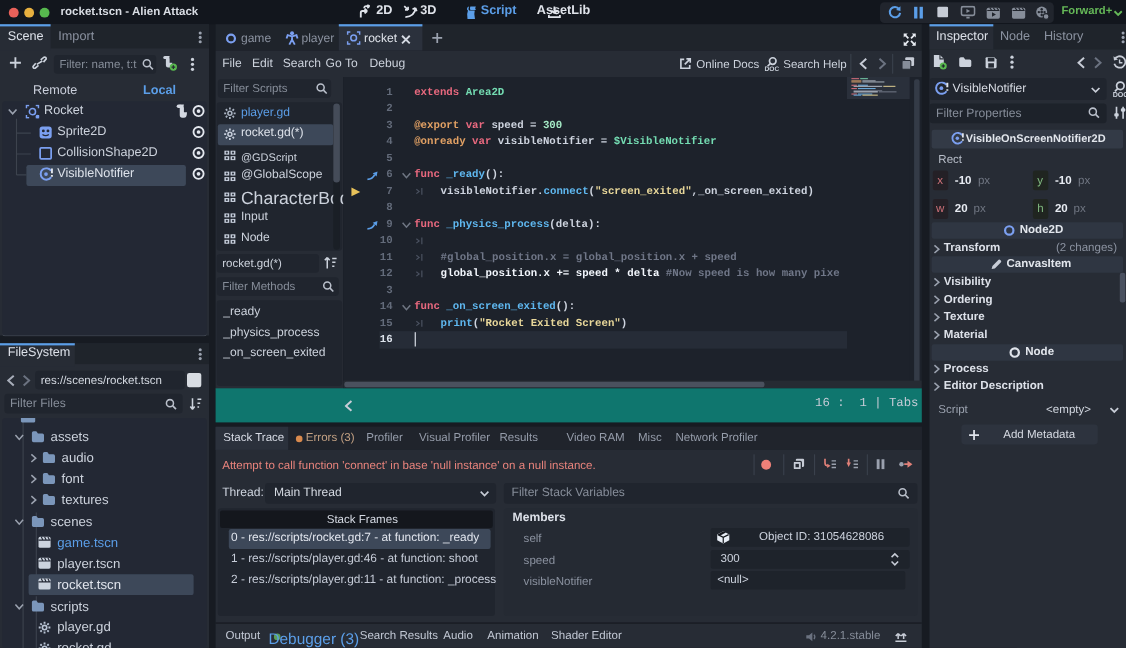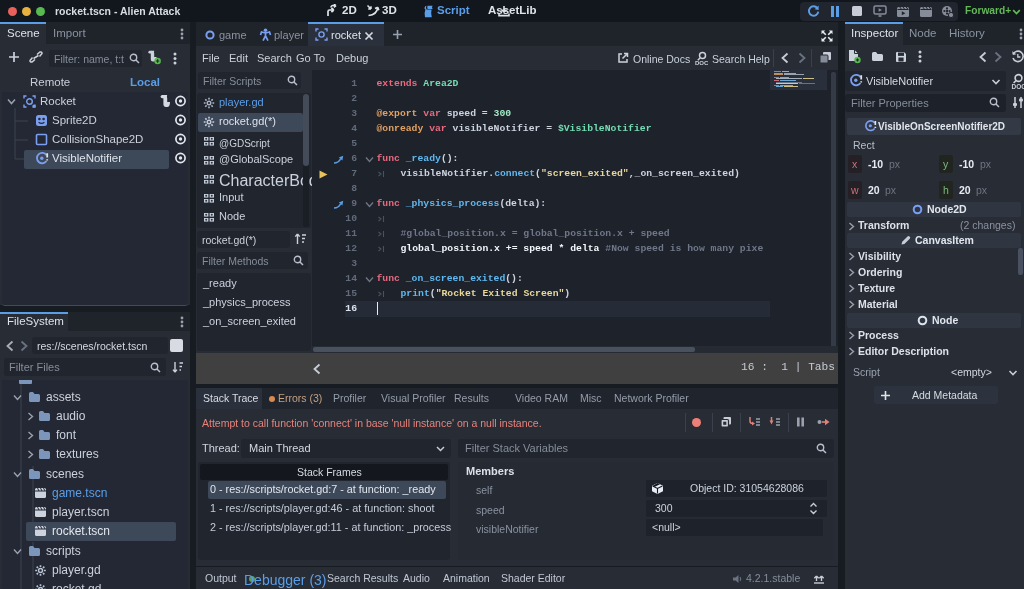--- a/index.html
+++ b/index.html
@@ -549,21 +549,21 @@
       <div class="abs" style="left:468px;top:15.3px;width:13px;height:1px;background:#6aa8d8;"></div>
   <div class="abs" style="left:464px;top:16.4px;width:7px;height:1px;background:#6aa8d8;"></div>
       <div class="abs" style="left:472px;top:16.4px;width:14px;height:1px;background:#cfc08a;"></div>
 
   <div class="abs" style="left:519px;top:2px;width:5px;height:278px;background:#343b47;border-radius:2px;"></div>
 
   <div class="abs" style="left:0;top:276px;width:526px;height:7px;background:#262b33;"></div>
   <div class="abs" style="left:1px;top:277px;width:382px;height:5px;background:#4a515e;border-radius:2px;"></div>
 </div>
 
-<div class="abs" style="left:196px;top:353px;width:642px;height:31px;background:#404040;">
+<div class="abs" style="left:196px;top:353px;width:642px;height:31px;background:#0f766e;">
   <svg class="abs" style="left:117px;top:10px;" width="8" height="12" viewBox="0 0 8 12">
         <path d="M6.5 1.5 L1.5 6 L6.5 10.5" stroke="#c7ccd6" stroke-width="1.8" fill="none"></path>
       </svg>
   <div class="abs txt mono" style="left:545px;top:8px;font-size:11.2px;color:#c5cbd6;white-space:pre;">16 :  1 | Tabs</div>
 </div>
 
 <div class="abs" style="left:196px;top:388px;width:642px;height:178px;background:#272c35;">
 
   <div class="abs" style="left:0;top:0;width:642px;height:21px;background:#20242c;"></div>
   <div class="abs" style="left:0;top:0;width:66px;height:21px;background:#2b313c;"></div>

